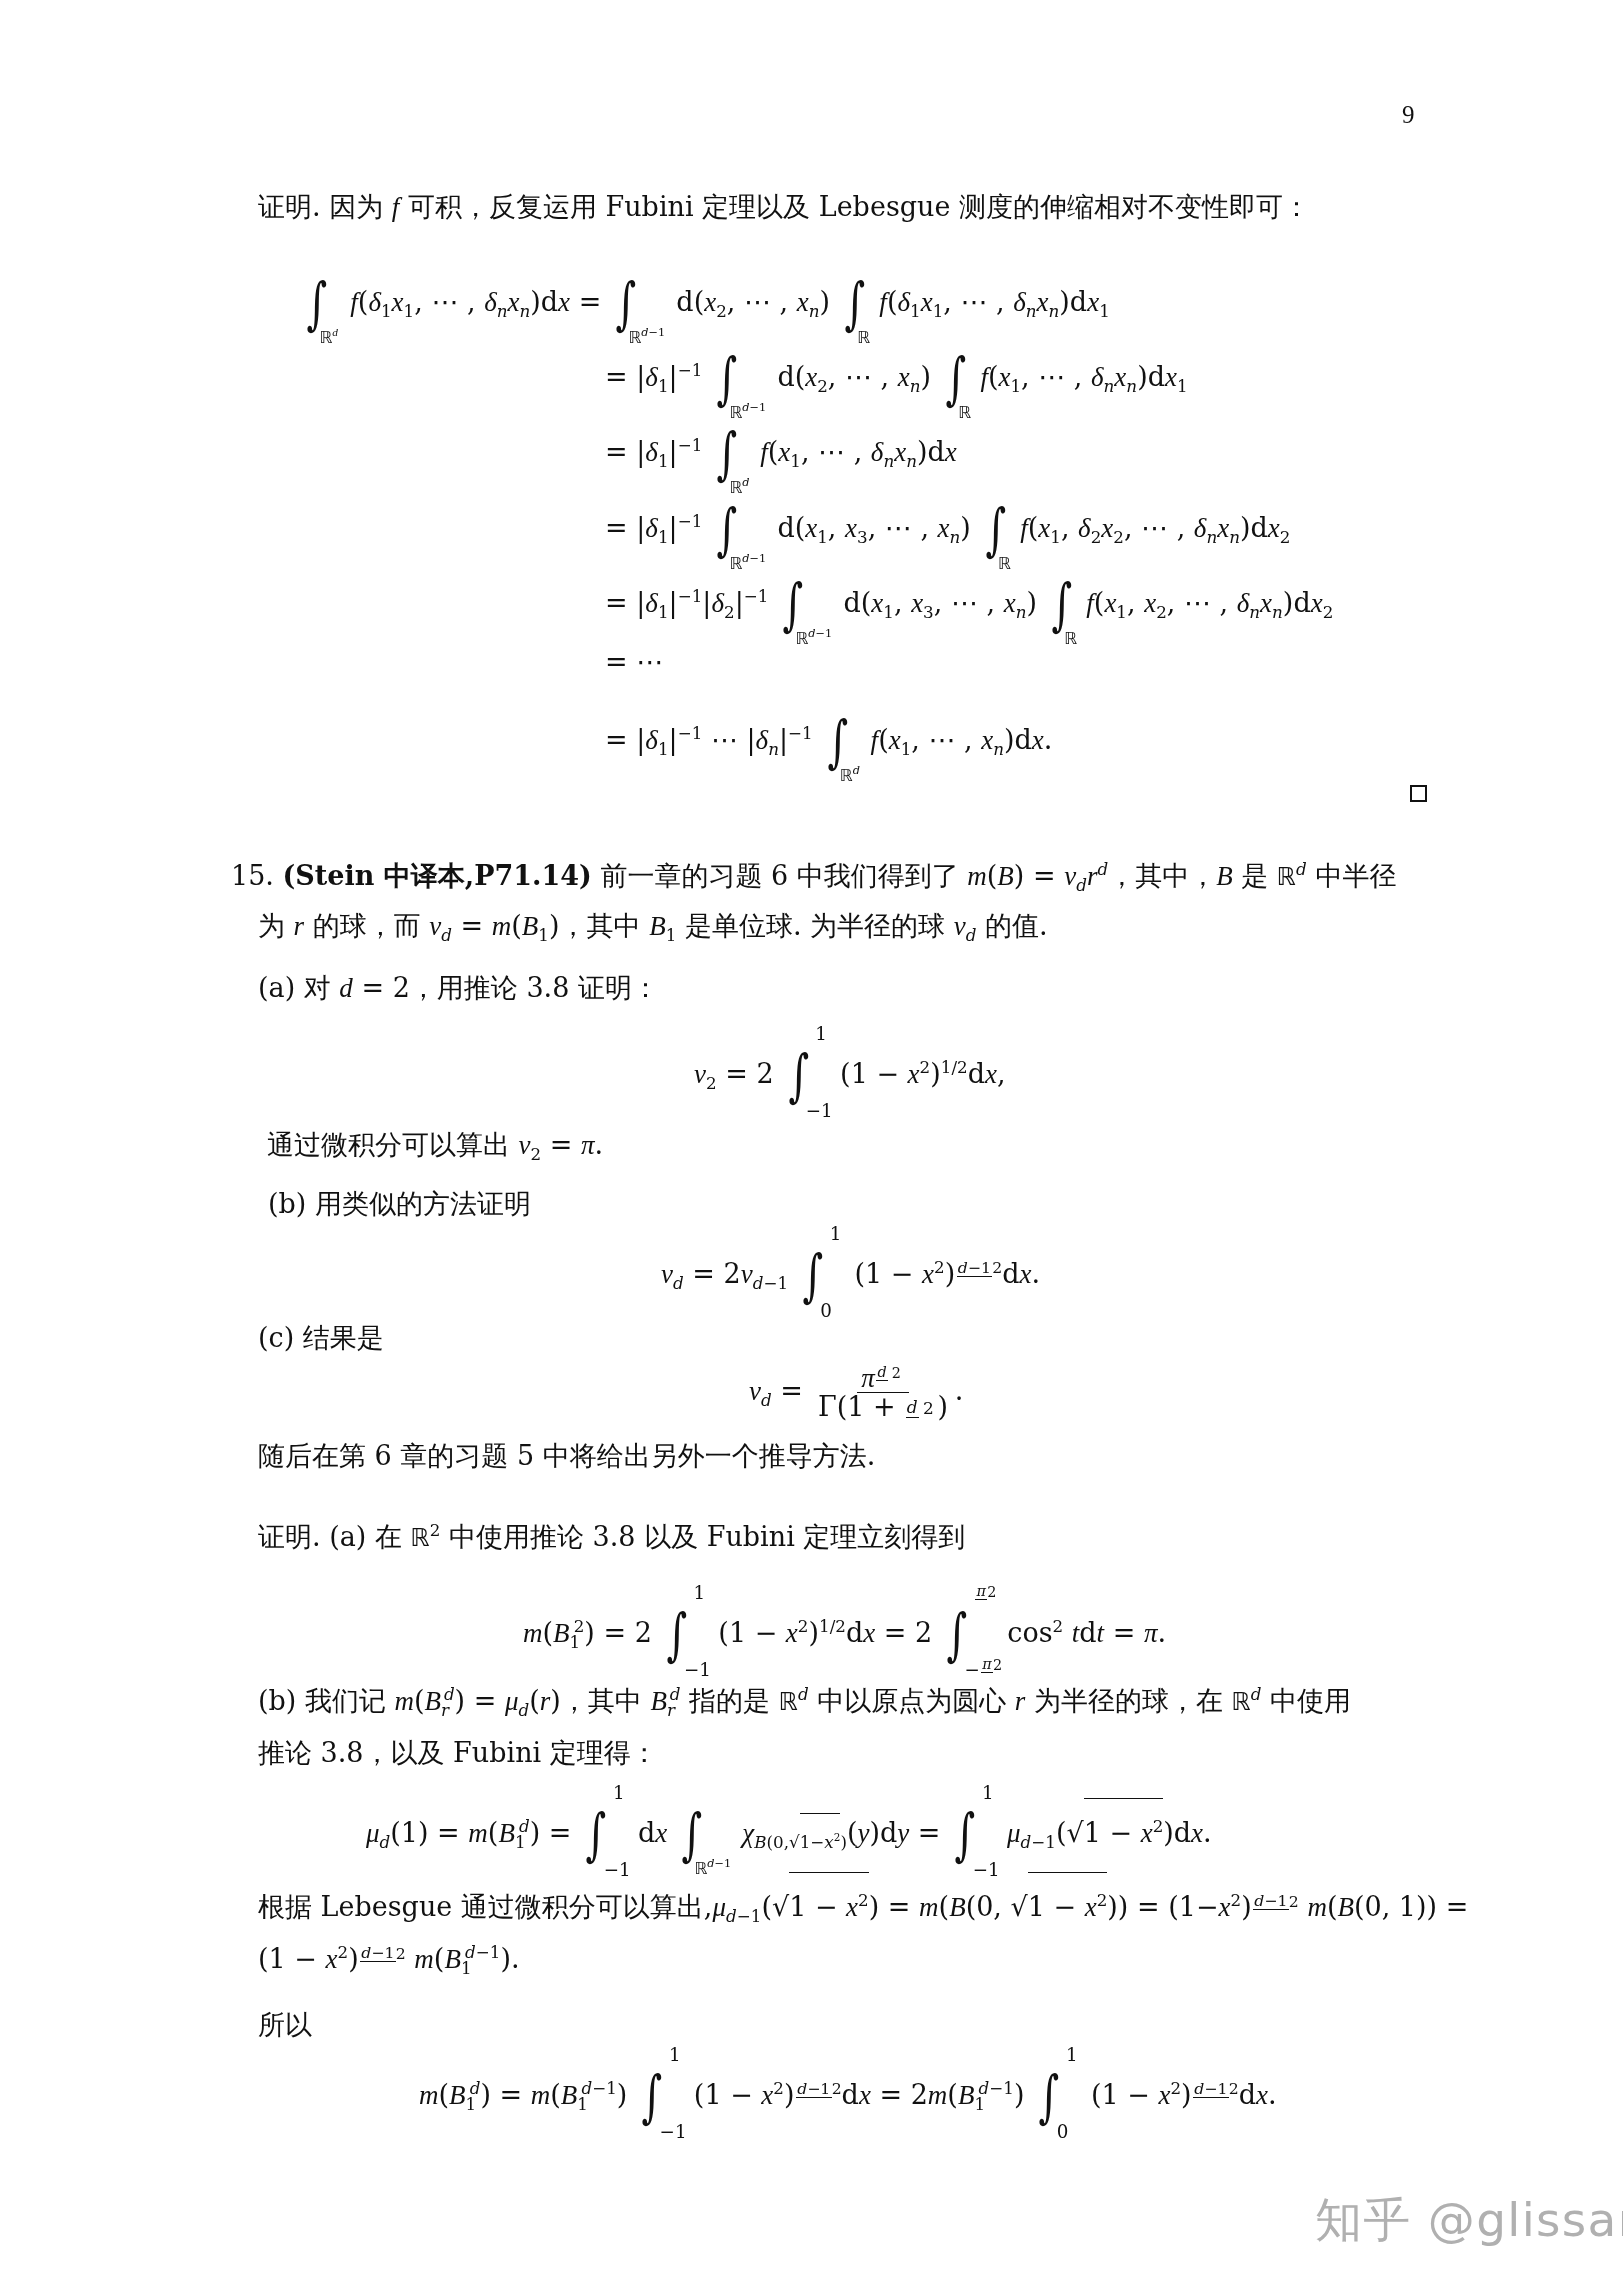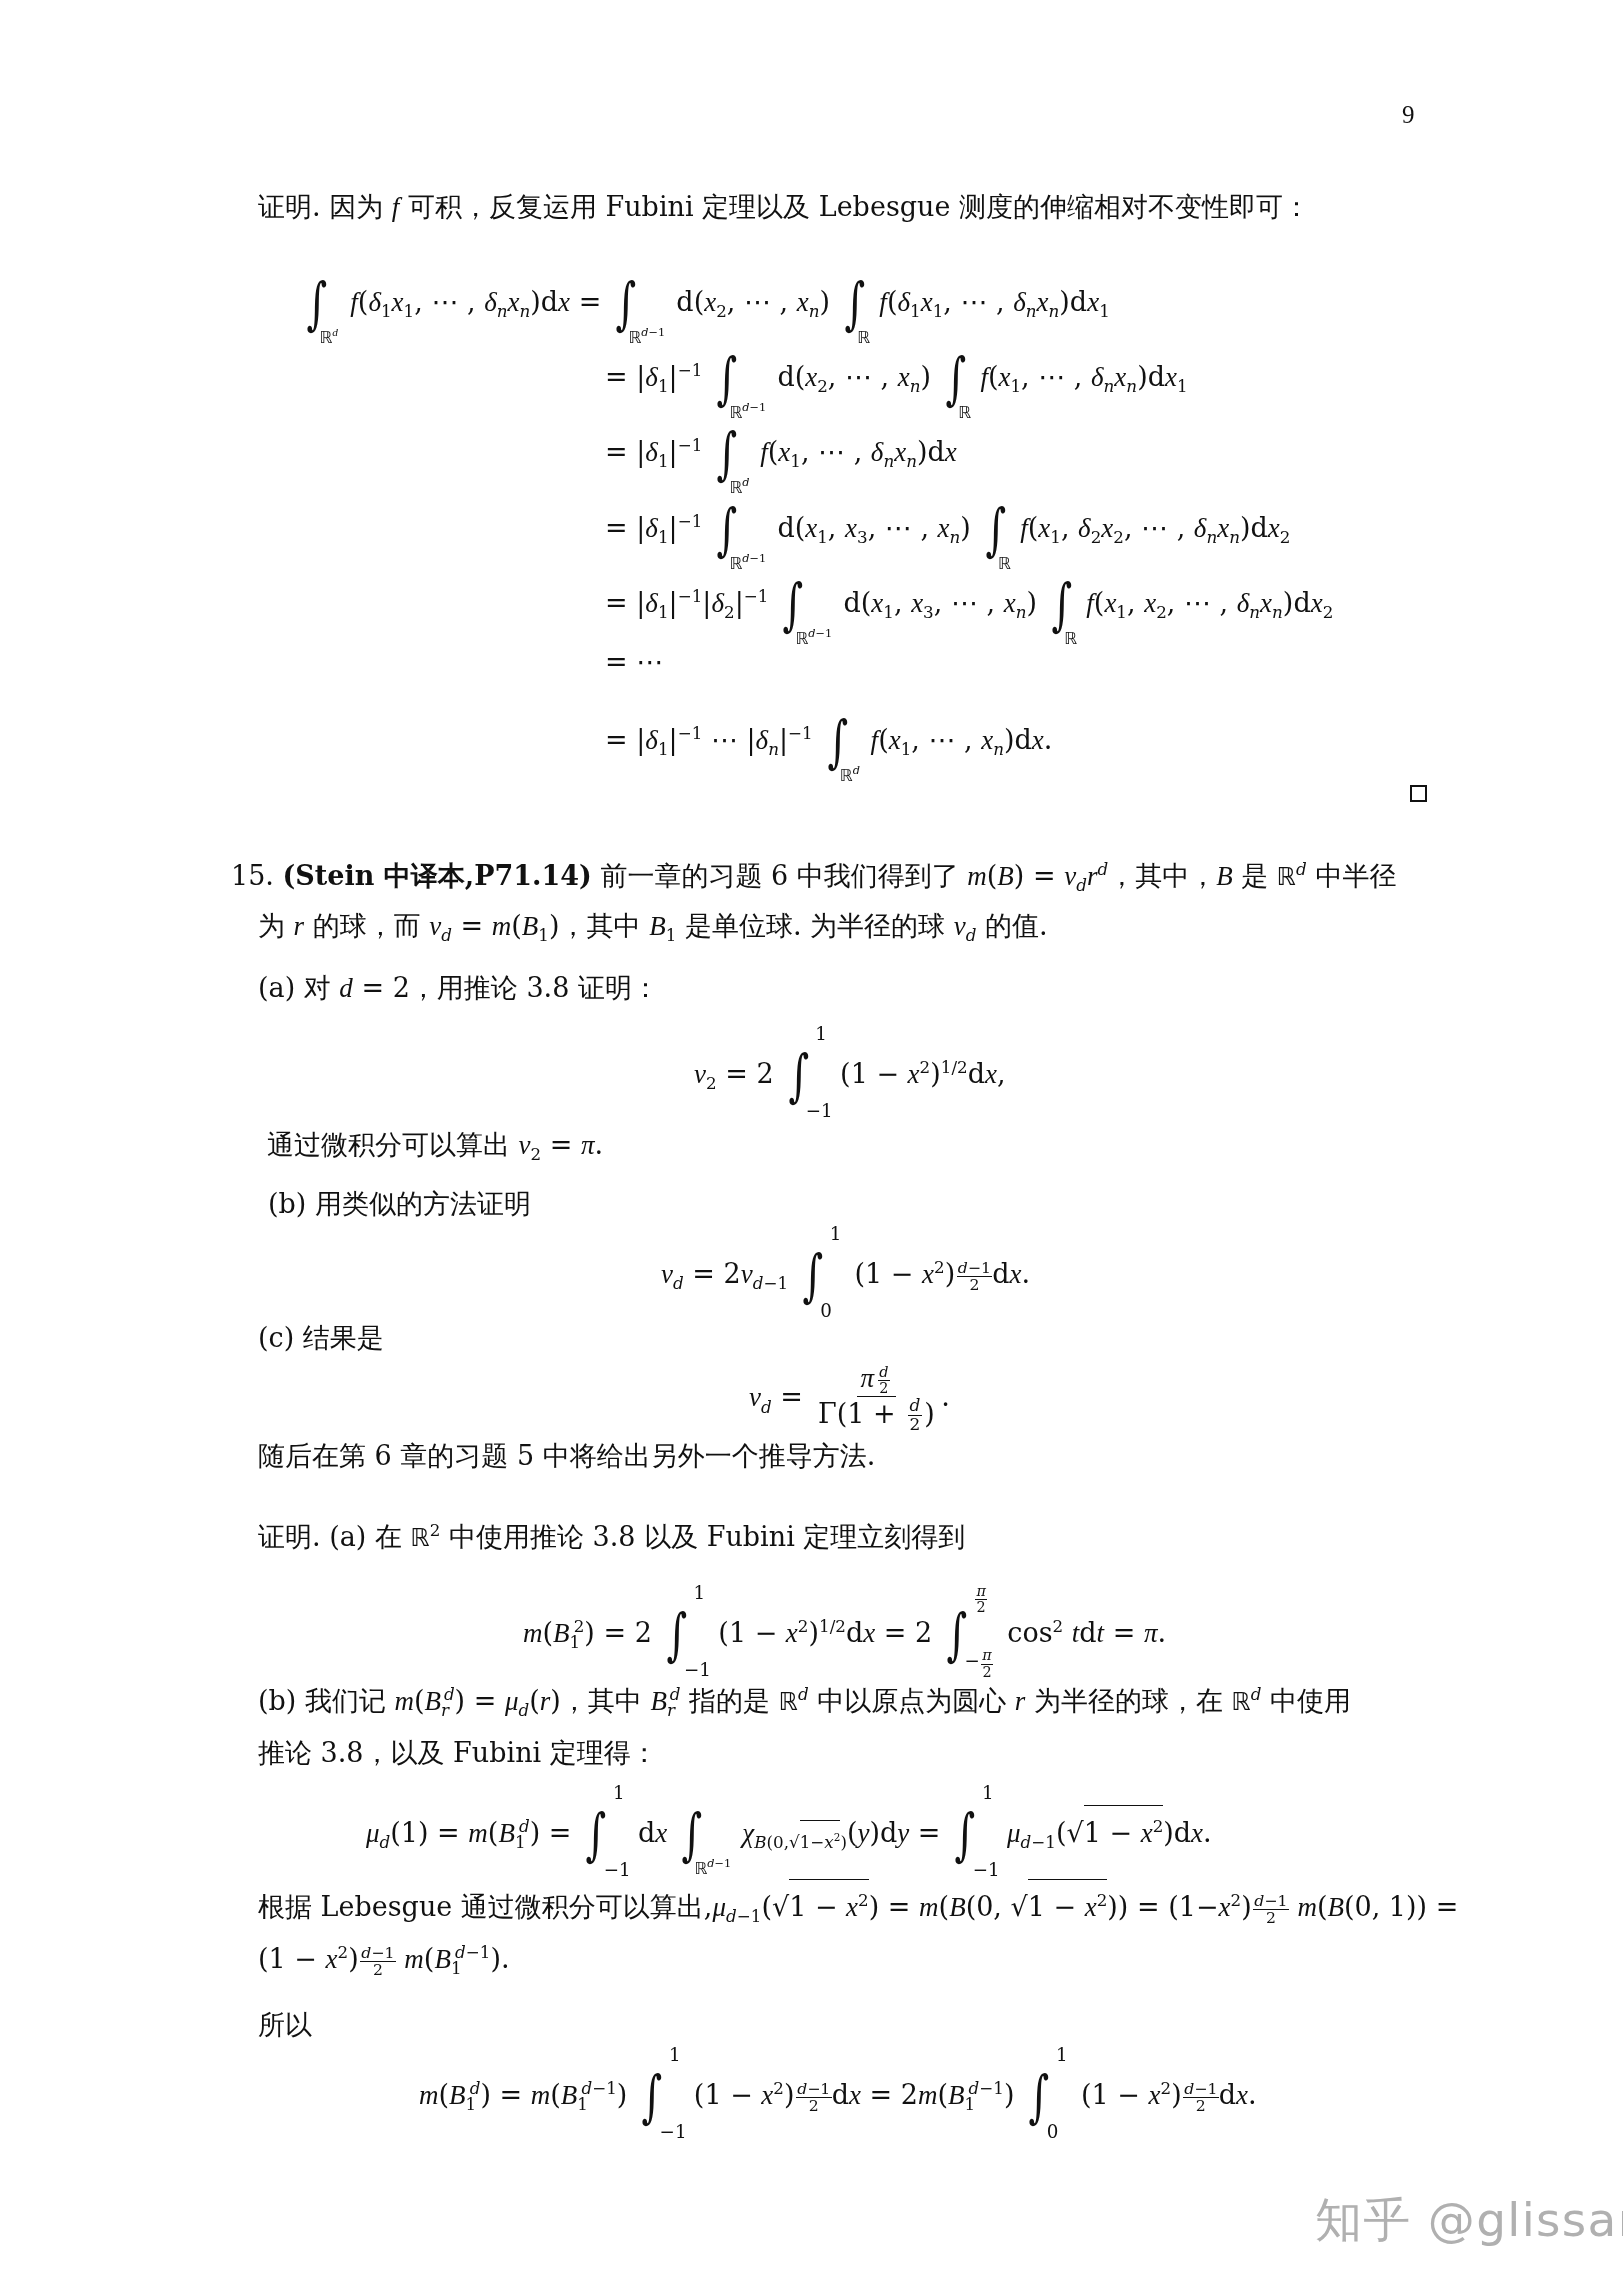--- a/index.html
+++ b/index.html
@@ -15,26 +15,26 @@
   .bb { font-family: "DejaVu Sans", sans-serif; font-size: 0.9em; }
   sub, sup { font-size: 0.62em; line-height: 0; }
   .int { display: inline-block; position: relative; font-size: 2.1em; line-height: 1; vertical-align: middle; font-family: "DejaVu Serif", serif; font-weight: 200; transform: scaleX(0.7); margin: 0 1.3px; }
   .limwrap { display: inline-block; position: relative; vertical-align: middle; }
   .limwrap .lo { position: absolute; left: 23.6px; bottom: -17px; font-size: 18.3px; }
   .limwrap .hi { position: absolute; left: 33px; top: -22px; font-size: 18.3px; }
   .limwrap .lo.dom { left: 18.3px; bottom: -14.4px; }
   .frac { display: inline-flex; flex-direction: column; align-items: center; vertical-align: middle; margin: 0 2.6px; }
   .frac .n { border-bottom: 1.3px solid #111; padding: 0 3.9px; }
   .frac .d { padding: 0 3.9px; }
-  .sfrac { display: inline-flex; flex-direction: column; align-items: center; vertical-align: super; font-size: 15.7px; line-height: 1.05; margin-left: 1.3px; }
+  .sfrac { display: inline-flex; align-items: center; vertical-align: super; font-size: 15.7px; line-height: 1.05; margin-left: 1.3px; }
   .sfrac .n { border-bottom: 1px solid #111; padding: 0 1.3px; }
   .eqrow { position: absolute; white-space: nowrap; line-height: 1; }
   .page-number { left: 1402px; top: 101px; font-size: 25px; }
   .qed { left: 1410px; top: 785px; width: 17px; height: 17px; border: 2px solid #111; box-sizing: border-box; }
-  .sqrt { border-top: 1.3px solid #111; padding-top: 11px; }
+  .sqrt { border-top: 1.3px solid #111; padding-top: 18px; }
   .watermark { left: 1315px; top: 2189px; font-family: "DejaVu Sans", sans-serif; font-size: 47px; color: #b0b0b0; letter-spacing: 1.3px; }
   .bold { font-weight: bold; }
 </style>
 </head>
 <body>
 
 <div class="abs page-number rm">9</div>
 
 <div class="abs txt" style="left:258px; top:191px;">
   <span>证明.</span>

